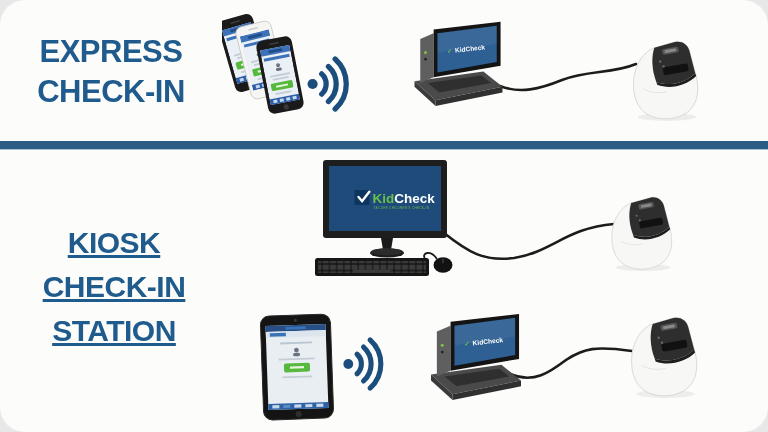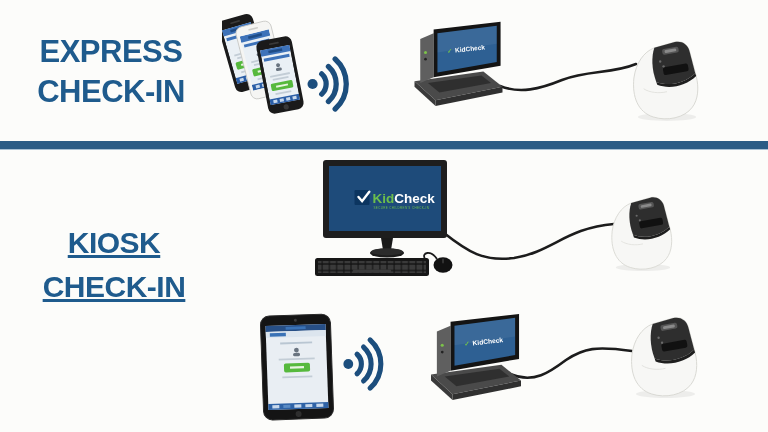--- a/index.html
+++ b/index.html
@@ -1,19 +1,19 @@
 <!DOCTYPE html>
 <html><head>
 <meta charset="utf-8">
 <style>
   html,body{margin:0;padding:0;background:#e8e8e8;}
   *{box-sizing:border-box;}
   #canvas{
     position:relative;width:768px;height:432px;overflow:hidden;
-    background:#FCFCFA;font-family:"Liberation Sans",sans-serif;
+    background:#FCFCFA;font-family:"Liberation Sans",sans-serif;border-radius:25px;
   }
   .abs{position:absolute;}
   .heading{
     color:#1F5B8D;font-weight:700;text-align:center;
     letter-spacing:-0.5px;
   }
   #express-title{left:8px;top:32px;width:206px;font-size:31px;line-height:40px;}
   #kiosk-title{left:8px;top:221px;width:212px;font-size:30px;line-height:44px;text-decoration:underline;}
   #divider{left:0;top:141px;width:768px;height:9px;background:#2B5C86;border-bottom:1px solid #A9C1D5;}
   #cables{left:0;top:0;width:768px;height:432px;pointer-events:none;}
@@ -89,20 +89,21 @@
   </svg>
 
   <div id="express-title" class="abs heading">
     <div>EXPRESS</div>
     <div>CHECK-IN</div>
   </div>
 
   <div id="kiosk-title" class="abs heading">
     <div>KIOSK</div>
     <div>CHECK-IN</div>
+    <div>STATION</div>
   </div>
 
   <div id="divider" class="abs"></div>
 
   <svg id="cables" class="abs" viewBox="0 0 768 432">
     <path d="M 500 86 C 520 94, 540 89, 562 80 C 588 70, 612 74, 636 64" stroke="#1C1C1C" stroke-width="2.6" fill="none" stroke-linecap="round"></path>
     <path d="M 444 233 C 468 252, 484 262, 514 258 C 552 252, 566 228, 614 224" stroke="#1C1C1C" stroke-width="2.6" fill="none" stroke-linecap="round"></path>
     <path d="M 510 374 C 534 384, 550 372, 566 360 C 584 348, 596 346, 632 351" stroke="#1C1C1C" stroke-width="2.6" fill="none" stroke-linecap="round"></path>
   </svg>
 

